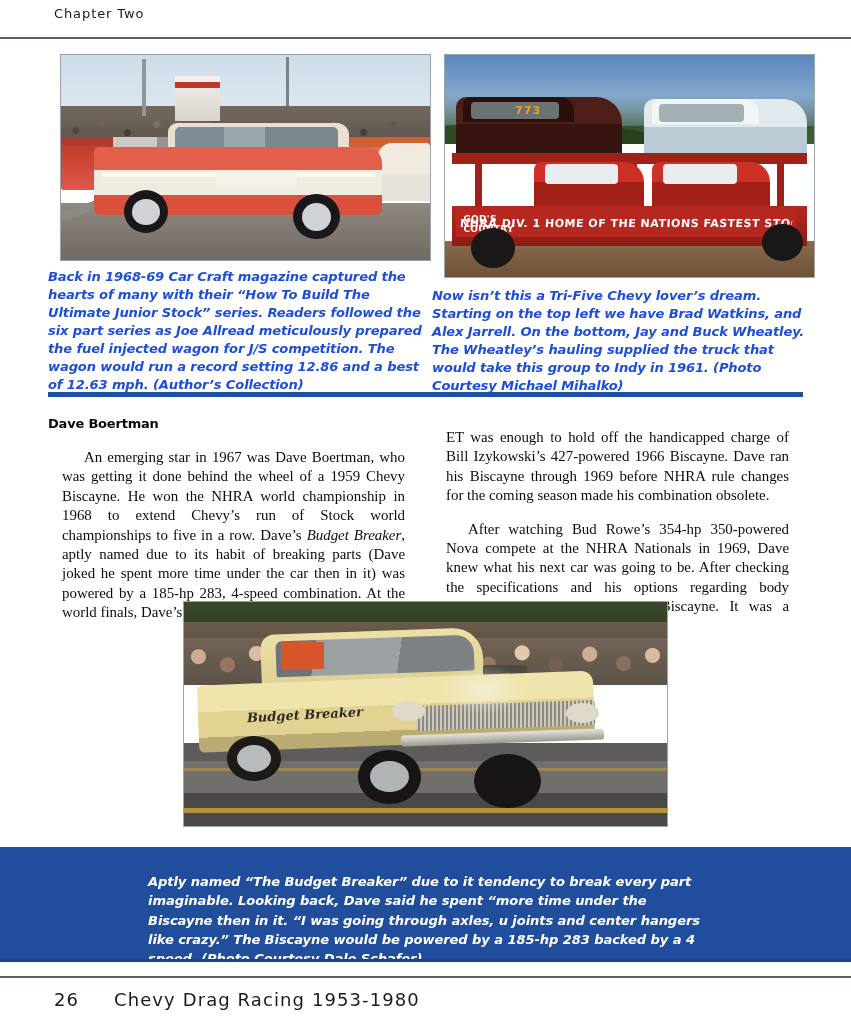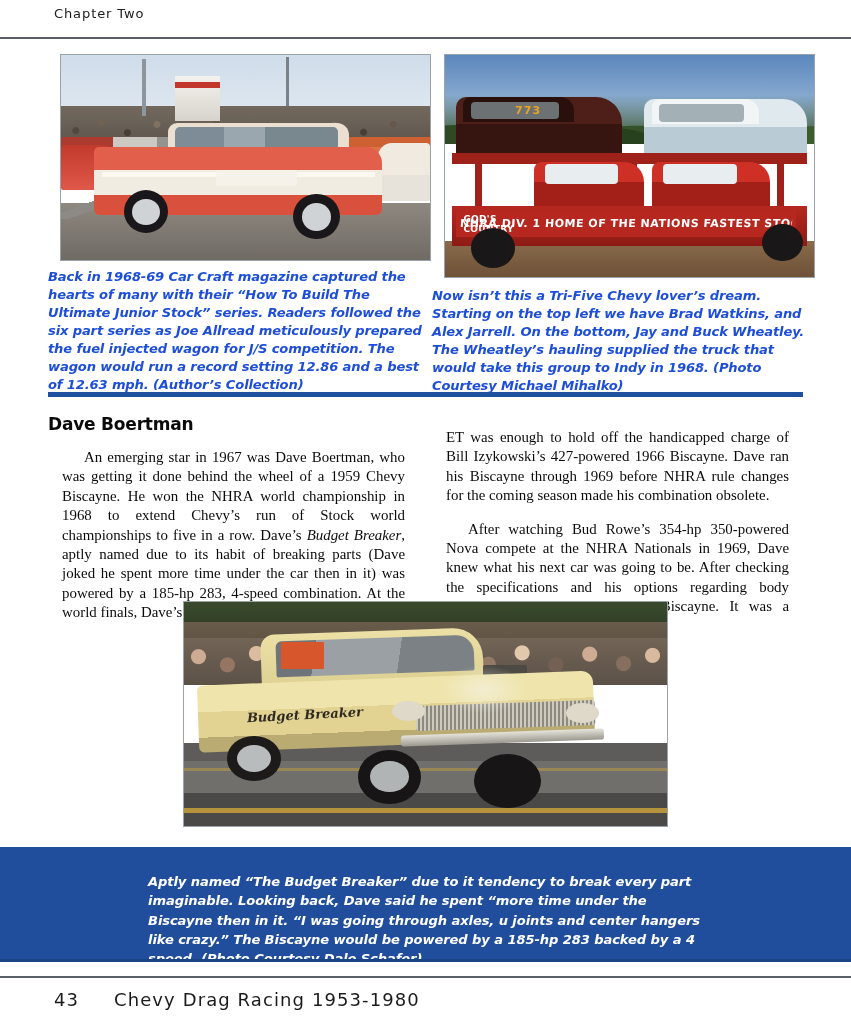--- a/index.html
+++ b/index.html
@@ -113,21 +113,21 @@
     line-height: 19.4px;
     text-align: justify;
     color: #0b0b0b;
   }
   #col-left  { left: 48px;  top: 0; }
   #col-right { left: 432px; top: 0; }
 
   .section-head {
     font-family: "DejaVu Sans", sans-serif;
     font-weight: bold;
-    font-size: 17px;
+    font-size: 13px;
     line-height: 20px;
     margin: 0 0 1px 0;
     letter-spacing: -0.2px;
   }
   .body-para {
     margin: 14px;
     text-indent: 22px;
     text-align: justify;
   }
   .body-para.cont { text-indent: 0; }
@@ -405,21 +405,21 @@
     <div class="ph p2-ubed"></div>
     <div class="ph p2-banner"></div>
     <div class="ph p2-bannertx">NHRA DIV. 1  HOME OF THE NATIONS FASTEST STOCKERS</div>
     <div class="ph p2-godsc">GOD'S COUNTRY</div>
     <div class="ph p2-tire1"></div>
     <div class="ph p2-tire2"></div>
   </div>
 </div>
 
 <div class="caption" id="caption-wagon">Back in 1968-69 Car Craft magazine captured the hearts of many with their “How To Build The Ultimate Junior Stock” series. Readers followed the six part series as Joe Allread meticulously prepared the fuel injected wagon for J/S competition. The wagon would run a record setting 12.86 and a best of 12.63 mph. (Author’s Collection)</div>
-<div class="caption" id="caption-hauler">Now isn’t this a Tri-Five Chevy lover’s dream. Starting on the top left we have Brad Watkins, and Alex Jarrell. On the bottom, Jay and Buck Wheatley. The Wheatley’s hauling supplied the truck that would take this group to Indy in 1968. (Photo Courtesy Michael Mihalko)</div>
+<div class="caption" id="caption-hauler">Now isn’t this a Tri-Five Chevy lover’s dream. Starting on the top left we have Brad Watkins, and Alex Jarrell. On the bottom, Jay and Buck Wheatley. The Wheatley’s hauling supplied the truck that would take this group to Indy in 1961. (Photo Courtesy Michael Mihalko)</div>
 
 <div class="blue-rule"></div>
 
 <div class="columns">
 
   <div class="col" id="col-left">
     <h2 class="section-head">Dave Boertman</h2>
     <p class="body-para"><span>An emerging star in 1967 was Dave Boertman, who was getting it done behind the wheel of a 1959 Chevy Biscayne. He won the NHRA world championship in 1968 to extend Chevy’s run of Stock world championships to five in a row. Dave’s </span><em>Budget Breaker</em><span>, aptly named due to its habit of breaking parts (Dave joked he spent more time under the car then in it) was powered by a 185-hp 283, 4-speed combination. At the world finals, Dave’s 15.10</span></p>
   </div>
 
@@ -453,15 +453,15 @@
   <div class="ph p3-smoke"></div>
 </div>
 
 <div class="blue-box">
   <div class="blue-box-text">Aptly named “The Budget Breaker” due to it tendency to break every part imaginable. Looking back, Dave said he spent “more time under the Biscayne then in it. “I was going through axles, u joints and center hangers like crazy.” The Biscayne would be powered by a 185-hp 283 backed by a 4 speed. (Photo Courtesy Dale Schafer)</div>
 </div>
 <div class="blue-box-underline"></div>
 
 <div class="footer-rule"></div>
 <div class="footer">
-  <div class="folio">43</div>
+  <div class="folio">26</div>
   <div class="book-title">Chevy Drag Racing 1953-1980</div>
 </div>
 
 </body></html>

